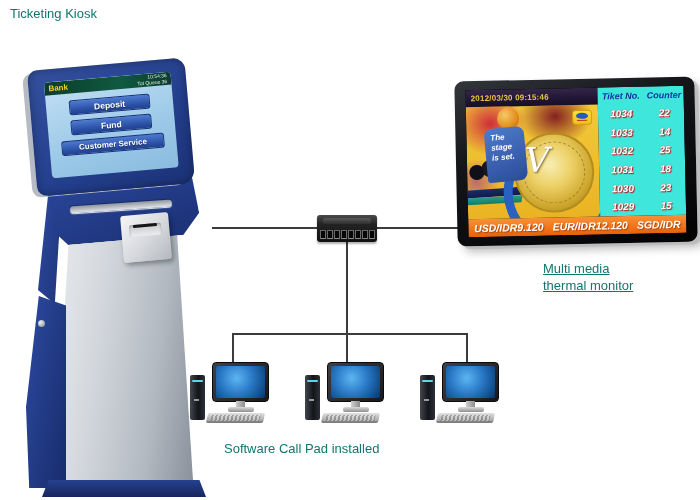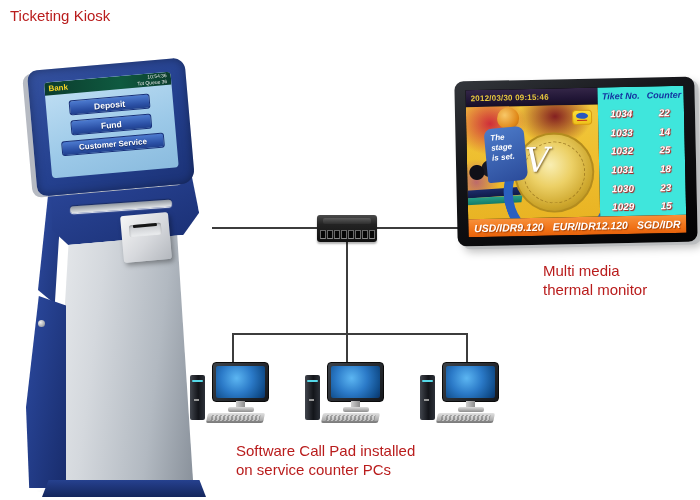--- a/index.html
+++ b/index.html
@@ -1,23 +1,23 @@
 <!DOCTYPE html>
 <html><head>
 <meta charset="utf-8">
 <style>
   html,body{margin:0;padding:0;background:#fff;}
   .canvas{position:relative;width:700px;height:500px;background:#ffffff;overflow:hidden;
           font-family:"Liberation Sans",sans-serif;color:#111;}
 
   
-  .lbl{position:absolute;font-size:15px;line-height:1.28;color:#b91c1c;}
+  .lbl{position:absolute;font-size:13px;line-height:1.28;color:#0f766e;}
   .lbl-title{left:10px;top:6px;}
-  .lbl-callpad{left:224px;top:441px;margin-left:12px;}
-  .lbl-monitor{left:543px;top:261px;}
+  .lbl-callpad{left:224px;top:441px;}
+  .lbl-monitor{left:543px;top:261px;text-decoration:underline;}
 
   
   .nline{position:absolute;background:#3c3c3c;}
   .nl-h{height:2px;} .nl-v{width:2px;}
 
   
   .switch{position:absolute;left:317px;top:215px;width:60px;height:27px;
           background:linear-gradient(180deg,#4a4a4a 0%,#232323 35%,#101010 100%);
           border-radius:3px;box-shadow:0 2px 2px rgba(0,0,0,.3);}
   .switch-top{position:absolute;left:6px;top:3px;right:6px;height:6px;border-radius:2px;
@@ -322,20 +322,19 @@
     <div class="pc-neck"></div>
     <div class="pc-foot"></div>
     <div class="pc-kbd"></div>
   </div>
 
   <div class="lbl lbl-title">
     <div>Ticketing Kiosk</div>
   </div>
   <div class="lbl lbl-callpad">
     <div>Software Call Pad installed</div>
-    <div>on service counter PCs</div>
   </div>
   <div class="lbl lbl-monitor">
     <div>Multi media</div>
     <div>thermal monitor</div>
   </div>
 
 </div>
 
 </body></html>

